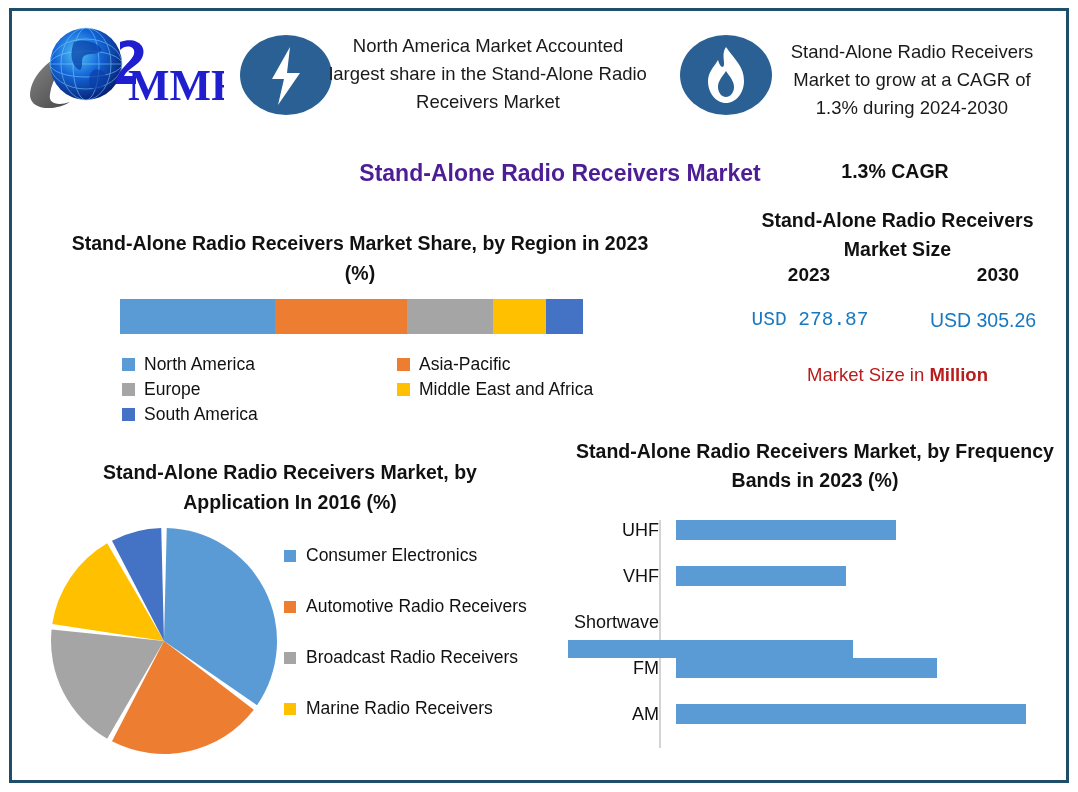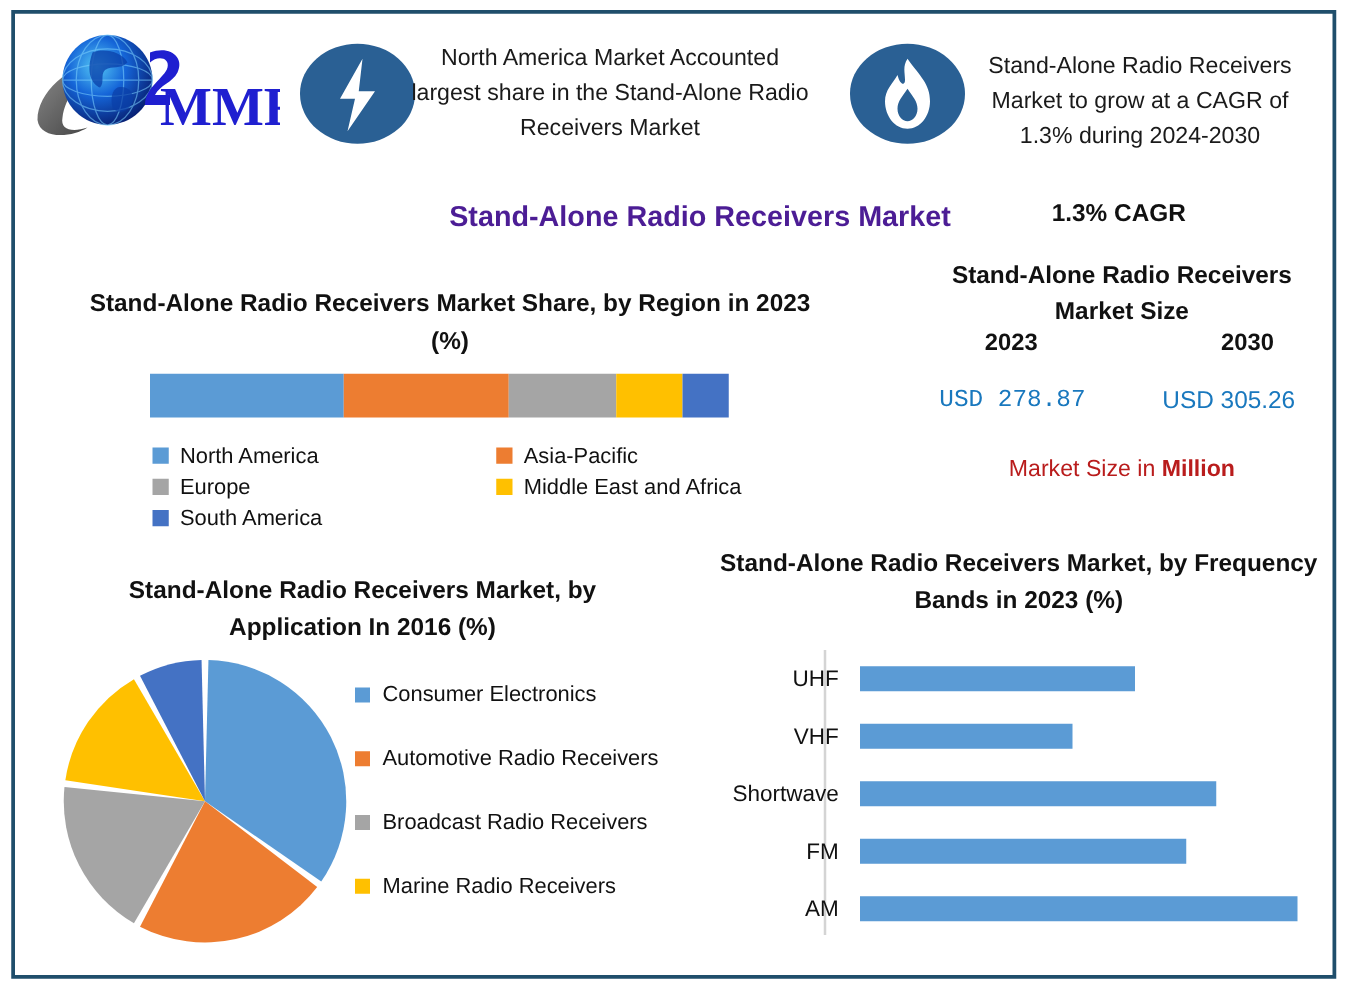--- a/index.html
+++ b/index.html
@@ -209,25 +209,25 @@
   .bar-axis {
     position: absolute;
     left: 99px;
     top: 0px;
     width: 2px;
     height: 228px;
     background: #d4d4d4;
   }
   .bar-row {
     position: absolute;
-    left: 16px;
+    left: 4px;
     height: 46px;
     width: 500px;
     display: flex;
-    align-items: center;
+    align-items: flex-start;
     gap: 7px;
   }
   .bar-label {
     width: 95px;
     text-align: right;
     padding-right: 6px;
     font-size: 18px;
     color: #111111;
   }
   .bar-fill {
@@ -375,21 +375,21 @@
   <div class="bar-chart">
     <div class="bar-axis"></div>
     <div class="bar-row" style="top:0px;">
       <div class="bar-label">UHF</div>
       <div class="bar-fill" style="width: 219.8px; background: rgb(91, 155, 213);"></div>
     </div>
     <div class="bar-row" style="top:46px;">
       <div class="bar-label">VHF</div>
       <div class="bar-fill" style="width: 170.45px; background: rgb(91, 155, 213);"></div>
     </div>
-    <div class="bar-row" style="top:92px;">
+    <div class="bar-row" style="top:92px;flex-direction:column;">
       <div class="bar-label">Shortwave</div>
       <div class="bar-fill" style="width: 284.9px; background: rgb(91, 155, 213);"></div>
     </div>
     <div class="bar-row" style="top:138px;">
       <div class="bar-label">FM</div>
       <div class="bar-fill" style="width: 260.75px; background: rgb(91, 155, 213);"></div>
     </div>
     <div class="bar-row" style="top:184px;">
       <div class="bar-label">AM</div>
       <div class="bar-fill" style="width: 350px; background: rgb(91, 155, 213);"></div>

